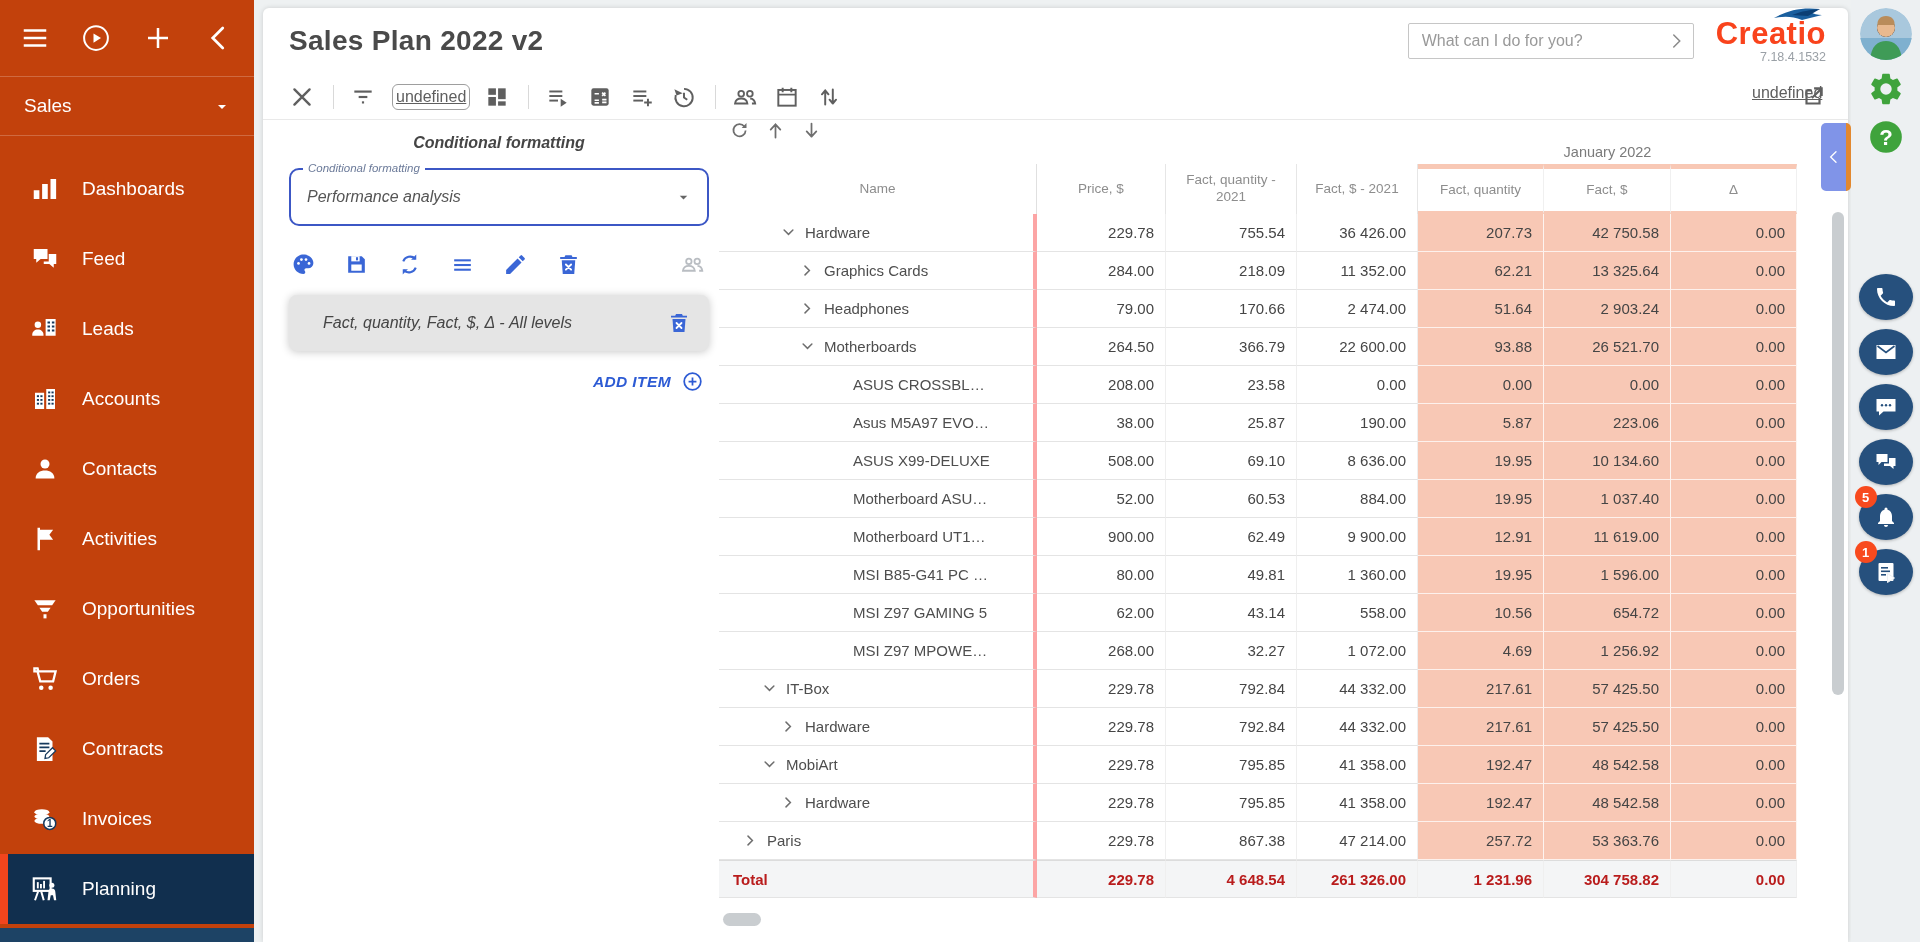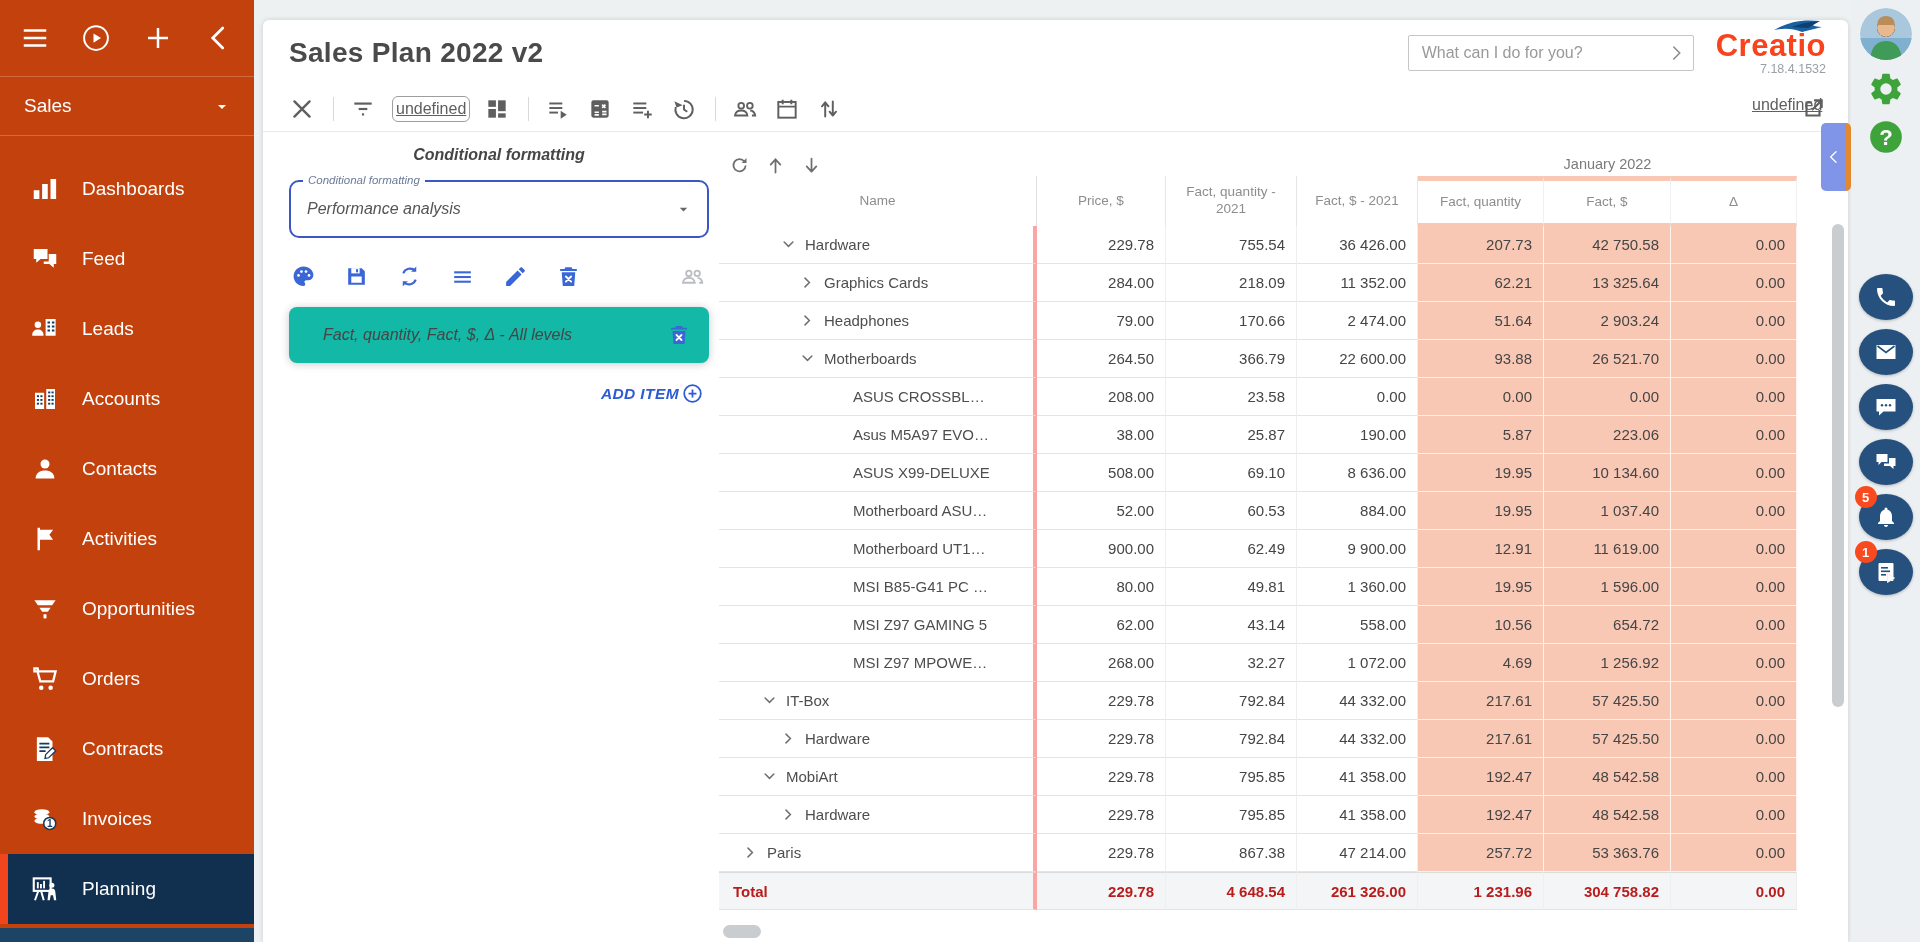--- a/index.html
+++ b/index.html
@@ -15,21 +15,21 @@
   .workspace { height:58px; display:flex; align-items:center; justify-content:space-between; padding:0 24px; font-size:19px; cursor:pointer; }
   .workspace .ic { width:16px; height:16px; }
   .menu { flex:1; padding-top:18px; }
   .menu-item { height:70px; display:flex; align-items:center; gap:22px; padding-left:30px; font-size:19px; cursor:pointer; position:relative; }
   .menu-item .ic { width:30px; height:30px; flex:none; color:#fff; }
   .menu-item.active { background:#112f4e; }
   .menu-item.active::before { content:""; position:absolute; left:0; top:0; bottom:0; width:8px; background:#f1451d; }
   .side-foot { height:14px; background:#1d4365; }
 
   
-  .main-wrap { flex:1; display:flex; flex-direction:column; min-width:0;margin-top:12px; }
+  .main-wrap { flex:1; display:flex; flex-direction:column; min-width:0; }
   .card { margin:8px 3px 0 9px; background:#fff; border-radius:6px 6px 0 0; box-shadow:0 0 5px rgba(0,0,0,.15); flex:1; display:flex; flex-direction:column; min-height:0; }
   .card-header { height:66px; flex:none; display:flex; align-items:center; padding:0 22px 0 26px; }
   .page-title { font-size:28px; color:#4a4a4a; letter-spacing:.3px; }
   .header-right { margin-left:auto; display:flex; align-items:center; gap:22px; }
   .cmd-box { width:286px; height:36px; border:1px solid #c6c6c6; border-radius:2px; display:flex; align-items:center; padding:0 8px 0 13px; }
   .cmd-box input { border:none; outline:none; flex:1; font-size:16px; color:#555; font-family:inherit; }
   .cmd-box input::placeholder { color:#999; }
   .cmd-box .ic { width:18px; height:18px; color:#8a8a8a; cursor:pointer; }
   .logo-block { display:flex; flex-direction:column; align-items:flex-end; }
   .logo { position:relative; font-size:31px; font-weight:700; color:#f9431c; letter-spacing:.5px; line-height:30px; }
@@ -50,30 +50,30 @@
   
   .cf-panel { width:456px; flex:none; padding:10px 10px 0 26px;font-style:italic; }
   .cf-title { text-align:center; font-size:16px; font-weight:700; color:#454545; margin:4px 0 16px; }
   .cf-select { position:relative; border:2px solid #3c57c5; border-radius:10px; height:58px; display:flex; align-items:center; padding:0 16px; cursor:pointer; }
   .cf-select-label { position:absolute; top:-8px; left:12px; background:#fff; padding:0 5px; font-size:11.5px; color:#6b7a99; }
   .cf-select-value { font-size:16px; color:#555; }
   .cf-caret { margin-left:auto; width:15px; height:15px; color:#666; }
   .cf-actions { display:flex; align-items:center; gap:28px; margin:26px 4px 18px 2px; }
   .cf-actions .ic { width:25px; height:25px; color:#3a66d6; cursor:pointer; }
   .cf-actions .ic.muted { color:#b9bdc2; margin-left:auto; }
-  .cf-rule { background:#14b8a6; border-radius:8px; box-shadow:0 1px 8px rgba(0,0,0,.22); height:56px; display:flex; align-items:center; padding:0 18px 0 34px; }
+  .cf-rule { background:#e5e5e5; border-radius:8px; box-shadow:0 1px 8px rgba(0,0,0,.22); height:56px; display:flex; align-items:center; padding:0 18px 0 34px; }
   .cf-rule-text { font-size:16px; color:#454545; }
   .cf-rule .ic { width:24px; height:24px; color:#3a66d6; margin-left:auto; cursor:pointer; }
-  .cf-add { display:flex; justify-content:flex-end; align-items:center; gap:3px; margin:20px 6px 0 0; color:#2d5bd4; font-size:15.5px; font-weight:700; letter-spacing:.4px; cursor:pointer; }
+  .cf-add { display:flex; justify-content:flex-end; align-items:center; gap:11px; margin:20px 6px 0 0; color:#2d5bd4; font-size:15.5px; font-weight:700; letter-spacing:.4px; cursor:pointer; }
   .cf-add .ic { width:21px; height:21px; }
 
   
   .pivot { flex:1; position:relative; min-width:0; padding-top:0; }
   .pv-cols { display:grid; grid-template-columns:318px 129px 131px 121px 126px 127px 126px; width:1078px; }
-  .pv-top { height:44px; display:flex; align-items:flex-end; width:1078px; }
+  .pv-top { height:44px; display:flex; align-items:flex-start; width:1078px; }
   .pv-controls { display:flex; align-items:center; gap:15px; padding-left:10px; width:699px; }
   .pv-controls .ic { width:21px; height:21px; color:#6e6e6e; cursor:pointer; }
   .pv-month { width:379px; text-align:center; font-size:14.5px; color:#7b7b7b; align-self:flex-end; padding-bottom:4px; }
   .pv-head { height:50px; }
   .pv-head .hcell { display:flex; align-items:center; justify-content:center; text-align:center; font-size:13.5px; color:#8d8d8d; line-height:1.25; border-right:1px solid #e6e6e6; padding:2px 6px; cursor:pointer; }
   .pv-head .hcell.hl { border-top:5px solid #f8c8b5; border-bottom:3px solid #f8c8b5; border-right:1px solid #f0f0f0; }
   .pv-head .hcell:first-child { border-right:1px solid #e0e0e0; }
   .row { height:38px; }
   .cell { display:flex; align-items:center; font-size:15px; color:#454545; border-bottom:1px solid #e4e4e4; border-right:1px solid #efefef; padding:0 11px 0 0; justify-content:flex-end; }
   .cell.name { justify-content:flex-start; color:#4e4e4e; padding-right:8px; border-right:4px solid #fca5a5;text-align:center; }

